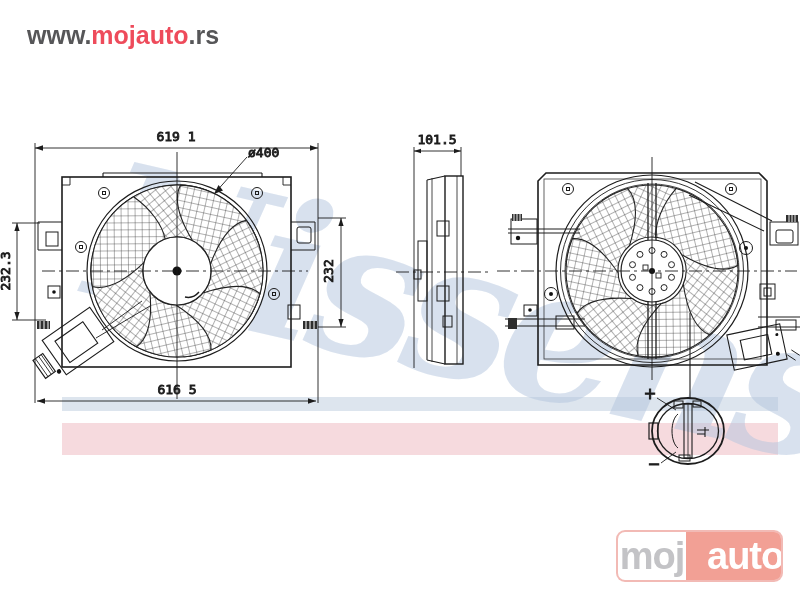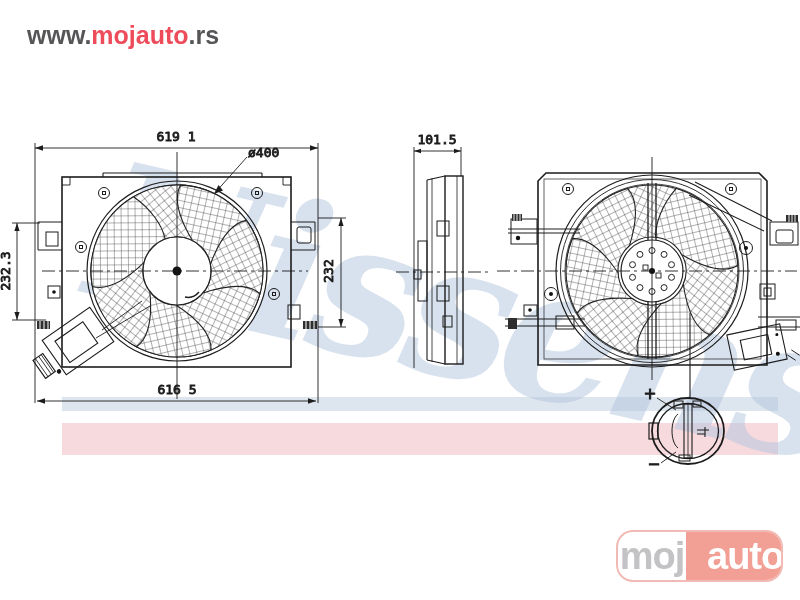--- a/index.html
+++ b/index.html
@@ -3,21 +3,21 @@
 <meta charset="utf-8">
 <style>
   html,body{margin:0;padding:0;background:#fff;}
   .stage{position:relative;width:800px;height:600px;background:#fff;overflow:hidden;
          font-family:"Liberation Sans",sans-serif;}
   .site-logo{position:absolute;left:27px;top:21px;font-weight:bold;font-size:25px;
              letter-spacing:0px;color:#565658;user-select:none;}
   .site-logo .brand{color:#ee4b5b;margin-top:19px;}
   .drawing{position:absolute;left:0;top:0;}
   .badge{position:absolute;left:616px;top:530px;width:163px;height:48px;
-         border:2px solid rgba(231,130,120,.55);border-radius:17px;
+         border:2px solid rgba(231,130,120,.55);border-radius:9px;
          background:rgba(255,255,255,.65);display:flex;overflow:hidden;}
   .badge .cellL{flex:0 0 68px;display:flex;align-items:center;justify-content:center;
          color:#c3c3c6;font-weight:bold;font-size:38px;letter-spacing:-1px;}
   .badge .cellR{flex:1;display:flex;align-items:center;justify-content:center;
          background:rgba(233,96,78,.60);color:#fff;font-weight:bold;font-size:38px;
          letter-spacing:-1px;border-radius:0 6px 6px 0;padding-left:21px;}
   svg text.dim{font-family:"DejaVu Sans Mono",monospace;font-size:13px;fill:#1a1a1a;}
   svg text.pm{font-family:"DejaVu Sans",sans-serif;font-size:15px;fill:#1a1a1a;}
   svg text.wm{font-family:"DejaVu Serif",serif;font-style:italic;font-weight:bold;
               font-size:190px;letter-spacing:-10px;opacity:.5;}

